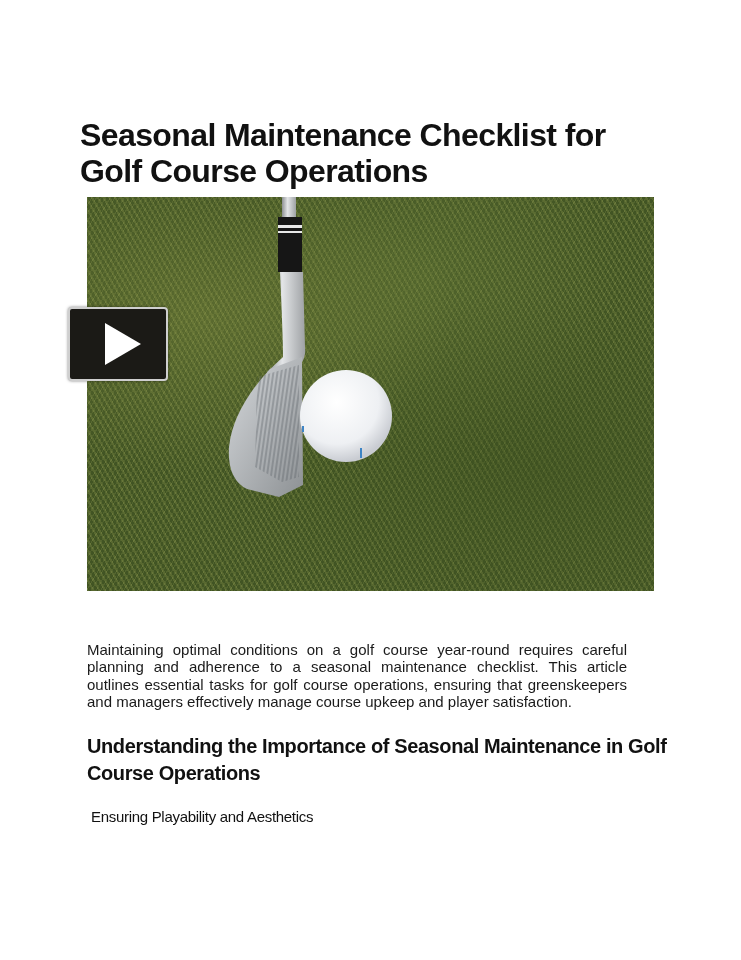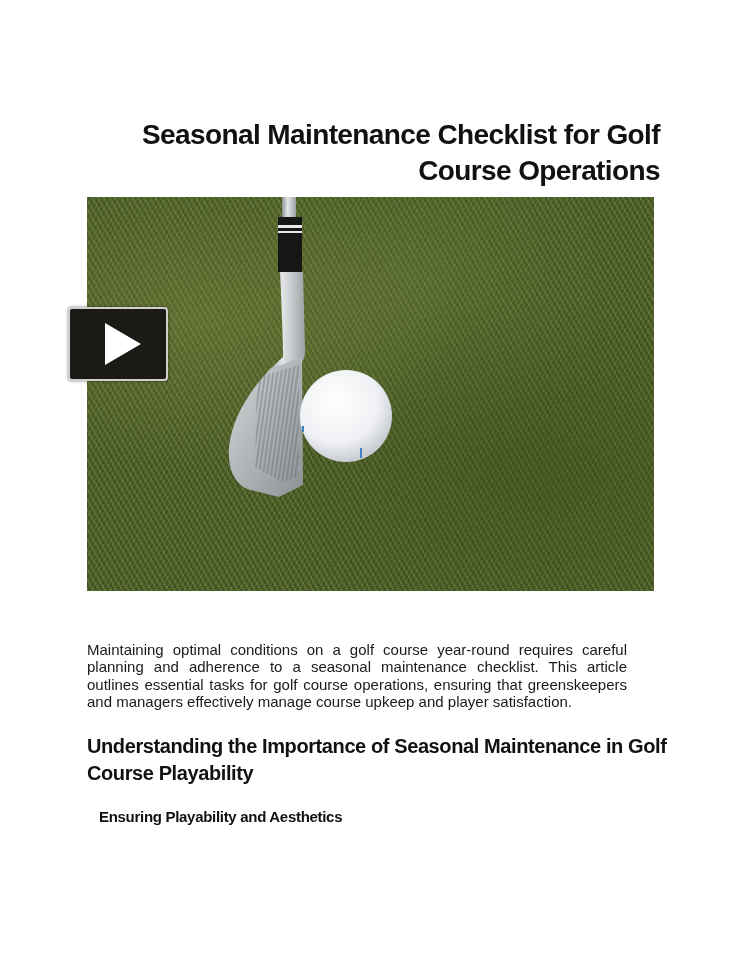--- a/index.html
+++ b/index.html
@@ -1,19 +1,19 @@
 <!DOCTYPE html>
 <html><head>
 <meta charset="utf-8">
 <style>
   html, body { margin: 0; padding: 0; background: #ffffff; }
   body { width: 741px; height: 960px; position: relative; overflow: hidden; font-family: "Liberation Sans", sans-serif; color: #111; }
   .title {
     position: absolute; left: 80px; top: 117px; width: 580px;
-    text-align: right; font-weight: bold; font-size: 28px; line-height: 36px;
+    text-align: left; font-weight: bold; font-size: 32px; line-height: 36px;
     letter-spacing: -0.6px; color: #111;
   }
   .hero {
     position: absolute; left: 87px; top: 197px; width: 567px; height: 394px;
     overflow: hidden;
     background:
       radial-gradient(ellipse at 20% 30%, rgba(140,150,70,0.35) 0%, rgba(0,0,0,0) 40%),
       radial-gradient(ellipse at 80% 70%, rgba(60,80,30,0.45) 0%, rgba(0,0,0,0) 45%),
       radial-gradient(ellipse at 60% 20%, rgba(110,130,60,0.35) 0%, rgba(0,0,0,0) 40%),
       repeating-linear-gradient(60deg, rgba(130,140,70,0.25) 0 2px, rgba(40,60,20,0.25) 2px 5px),
@@ -33,22 +33,22 @@
   }
   .intro {
     position: absolute; left: 87px; top: 626px; width: 540px;
     font-size: 15px; line-height: 17.3px; color: #1a1a1a; text-align: justify;
   }
   .h2 {
     position: absolute; left: 87px; top: 716px; width: 580px;
     font-weight: bold; font-size: 20px; line-height: 27px; letter-spacing: -0.4px; color: #111;
   }
   .h3 {
-    position: absolute; left: 99px; top: 792px; width: 400px;
-    font-weight: bold; font-size: 15px; line-height: 20px; letter-spacing: -0.3px; color: #111;
+    position: absolute; left: 91px; top: 792px; width: 400px;
+    font-weight: normal; font-size: 15px; line-height: 20px; letter-spacing: -0.3px; color: #111;
   }
 </style>
 </head>
 <body>
 
 <div class="title">Seasonal Maintenance Checklist for Golf Course Operations</div>
 
 <div class="hero">
   <svg width="567" height="394" viewBox="0 0 567 394">
     <defs>
@@ -87,15 +87,15 @@
     <rect x="215" y="229" width="2" height="6" fill="#3d84c5"></rect>
   </svg>
 </div>
 
 <div class="play-button">
   <span class="tri"></span>
 </div>
 
 <p class="intro">Maintaining optimal conditions on a golf course year-round requires careful planning and adherence to a seasonal maintenance checklist. This article outlines essential tasks for golf course operations, ensuring that greenskeepers and managers effectively manage course upkeep and player satisfaction.</p>
 
-<h2 class="h2">Understanding the Importance of Seasonal Maintenance in Golf Course Playability</h2>
+<h2 class="h2">Understanding the Importance of Seasonal Maintenance in Golf Course Operations</h2>
 
 <h3 class="h3">Ensuring Playability and Aesthetics</h3>
 
 </body></html>

